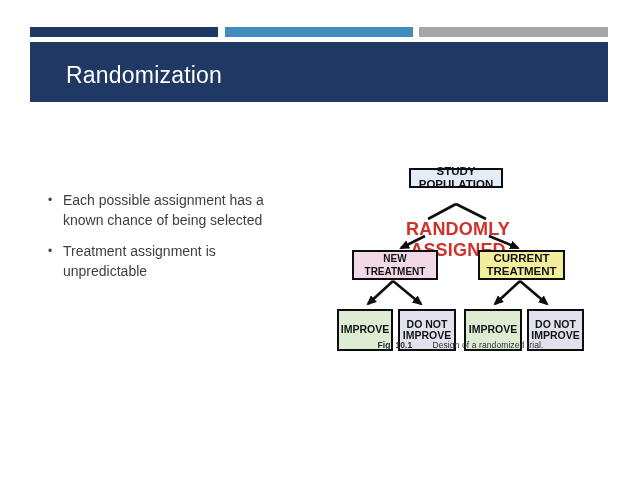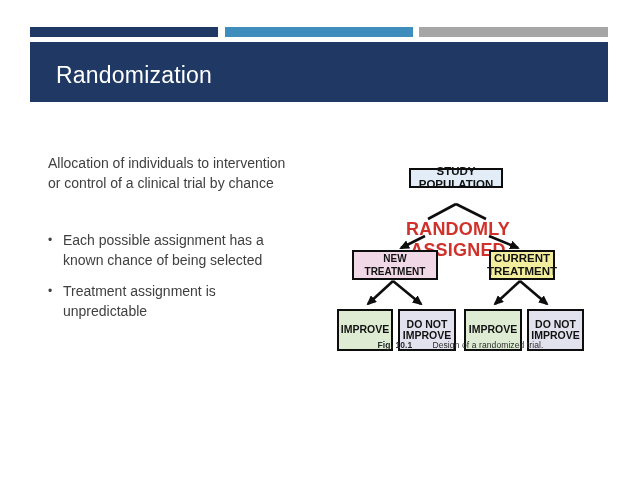--- a/index.html
+++ b/index.html
@@ -8,43 +8,43 @@
 
   
   .bar{position:absolute;top:27px;height:10px;}
   .bar1{left:30px;width:188px;background:var(--navy);}
   .bar2{left:225px;width:188px;background:var(--blue);}
   .bar3{left:419px;width:189px;background:var(--gray);}
 
   
   .title-band{position:absolute;left:30px;top:42px;width:578px;height:60px;
     background:var(--navy);display:flex;align-items:center;}
-  .title-band .title{color:#ffffff;font-size:23px;padding-left:26px;padding-top:6px;
+  .title-band .title{color:#ffffff;font-size:23px;padding-left:36px;padding-top:6px;
     letter-spacing:0.2px;}
 
   
   .body-text{position:absolute;left:48px;top:153px;width:240px;color:var(--text);
     font-size:14px;line-height:20px;}
   .bullets{margin-top:37px;}
   .bullet-item{display:flex;margin-bottom:11px;}
   .bullet-item .dot{width:15px;flex:0 0 15px;font-size:12px;line-height:20px;}
   .bullet-item .btxt{flex:1;}
 
   
   .dbox{position:absolute;border:2px solid #0d0d0d;box-sizing:border-box;
     display:flex;flex-direction:column;align-items:center;justify-content:center;
     text-align:center;color:#111;font-weight:bold;}
   .study{left:409px;top:168px;width:94px;height:20px;background:var(--study-fill);
     font-size:11.5px;line-height:13.5px;}
   .ra-label{position:absolute;left:368px;top:219px;width:180px;text-align:center;
     color:var(--red);font-weight:bold;font-size:18px;letter-spacing:0.2px;}
   .newt{left:352px;top:250px;width:86px;height:30px;background:var(--new-fill);
     font-size:10px;line-height:13px;}
-  .curt{left:478px;top:250px;width:66px;height:30px;background:var(--current-fill);
-    font-size:11.5px;line-height:13px;margin-left:11px;}
+  .curt{left:478px;top:250px;width:87px;height:30px;background:var(--current-fill);
+    font-size:11.5px;line-height:13px;}
   .outcome{top:309px;height:42px;font-size:10.5px;line-height:11.5px;}
   .imp1{left:337px;width:56px;background:var(--improve-fill);}
   .dni1{left:398px;width:58px;background:var(--donot-fill);}
   .imp2{left:464px;width:58px;background:var(--improve-fill);}
   .dni2{left:527px;width:57px;background:var(--donot-fill);}
   .fig-caption{position:absolute;left:368px;top:340px;width:185px;text-align:center;
     font-size:8.5px;color:#2b2b2b;letter-spacing:0.1px;}
   .fig-caption .pfx{font-weight:bold;margin-right:20px;}
 
   .arrows{position:absolute;left:0;top:0;width:638px;height:478px;pointer-events:none;}
@@ -56,21 +56,20 @@
 
   <div class="bar bar1"></div>
   <div class="bar bar2"></div>
   <div class="bar bar3"></div>
 
   <div class="title-band">
     <div class="title">Randomization</div>
   </div>
 
   <div class="body-text">
-    <div class="paragraph">Allocation of individuals to intervention or control of a clinical trial by chance</div>
     <div class="bullets">
       <div class="bullet-item">
         <span class="dot">•</span>
         <span class="btxt">Each possible assignment has a known chance of being selected</span>
       </div>
       <div class="bullet-item">
         <span class="dot">•</span>
         <span class="btxt">Treatment assignment is unpredictable</span>
       </div>
     </div>

